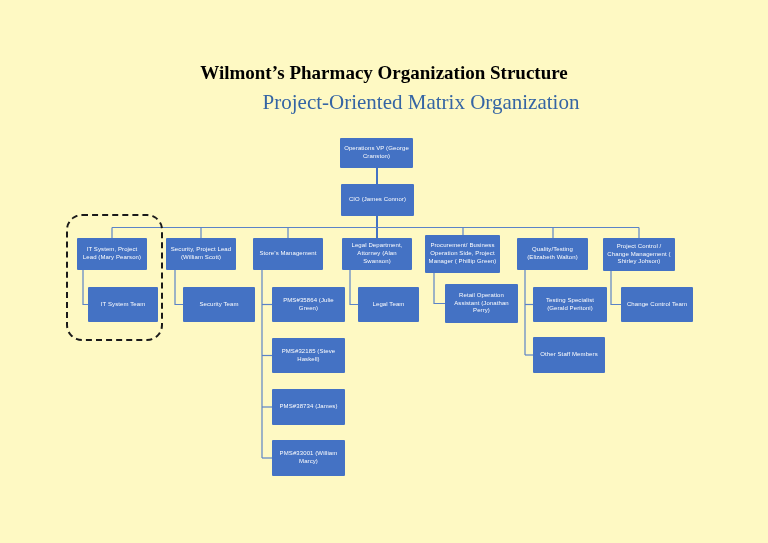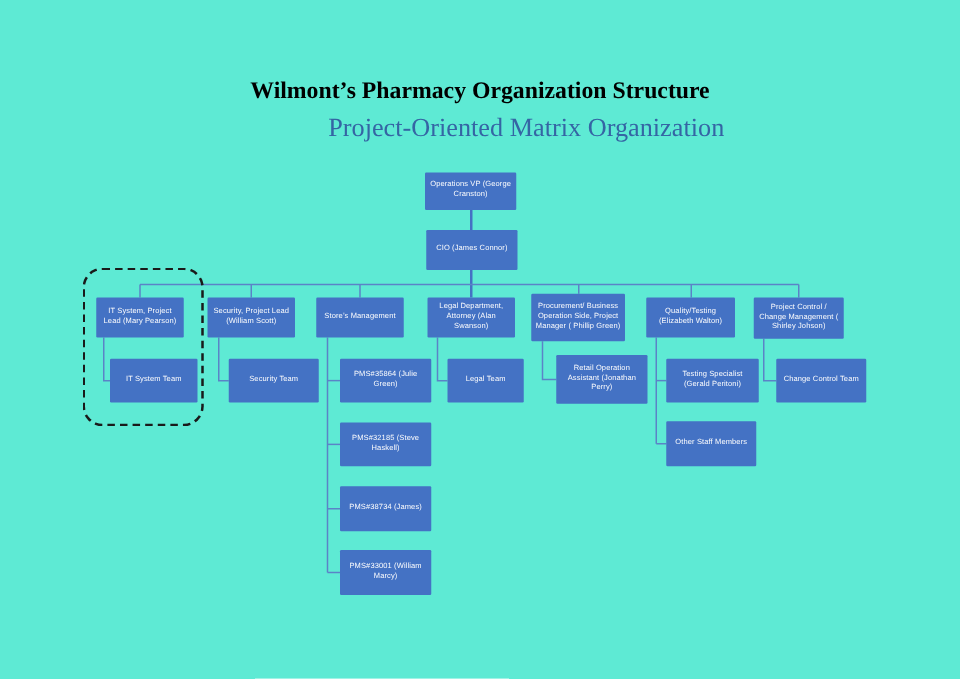--- a/index.html
+++ b/index.html
@@ -1,17 +1,17 @@
 <!DOCTYPE html>
 <html><head>
 <meta charset="utf-8">
 <style>
   html,body{margin:0;padding:0;background:#ffffff;}
   .page{
-    position:relative;width:768px;height:543px;background:#5eead4;overflow:hidden;
+    position:relative;width:768px;height:543px;background:#fef9c3;overflow:hidden;
     font-family:"Liberation Sans", sans-serif;
   }
   .doc-title{
     position:absolute;left:0;top:62px;width:768px;text-align:center;
     font-family:"Liberation Serif", serif;font-weight:bold;font-size:19px;color:#000000;
   }
   .doc-subtitle{
     position:absolute;left:0;top:90px;width:768px;text-align:center;
     font-family:"Liberation Serif", serif;font-weight:normal;font-size:21px;color:#3565A4;margin-left:37px;
   }

